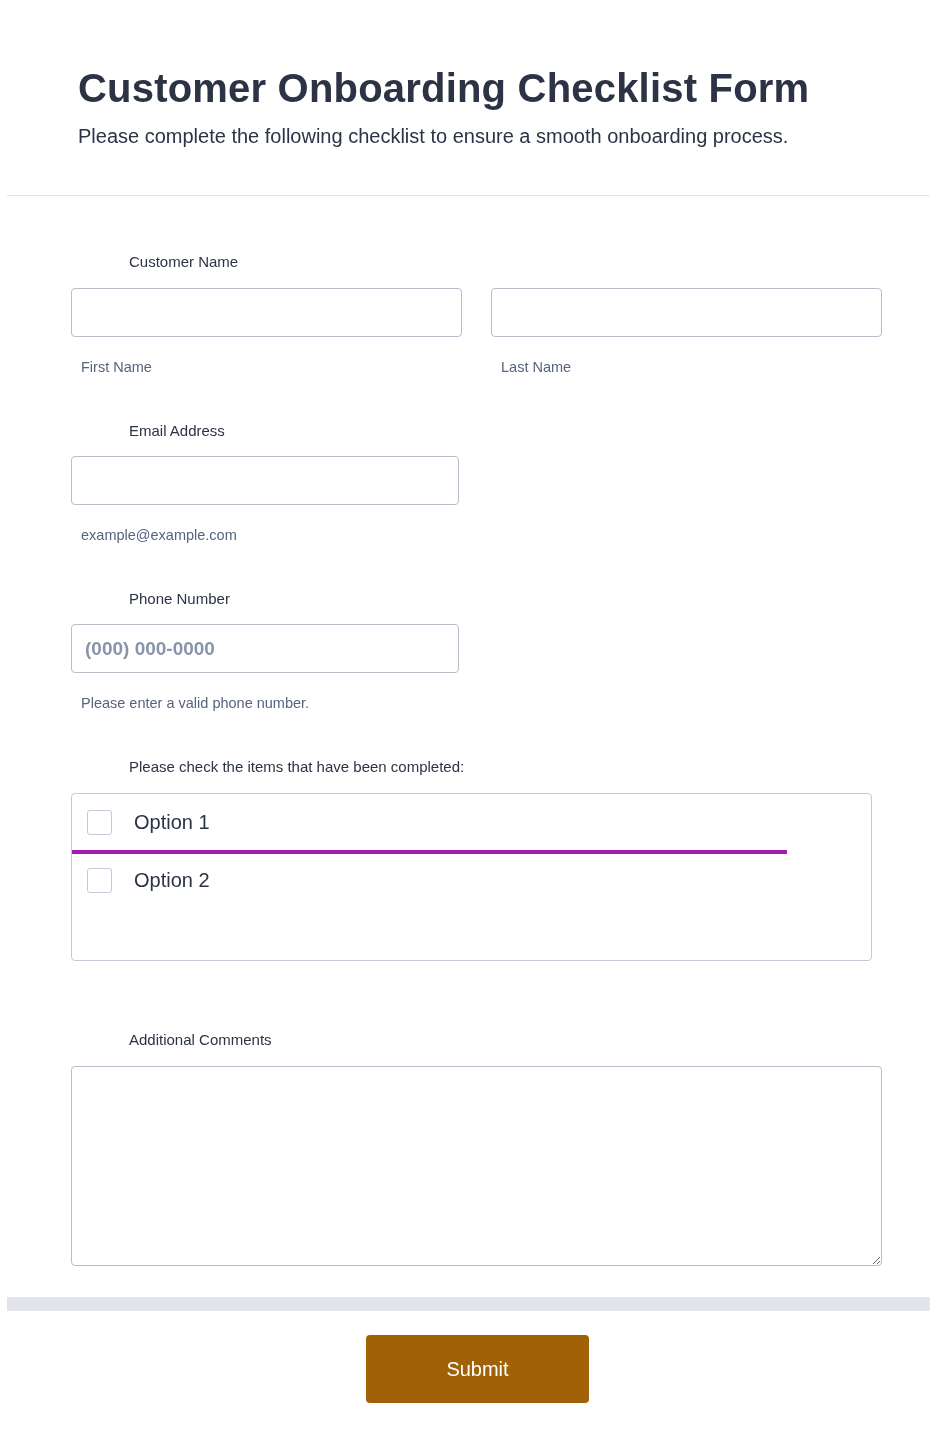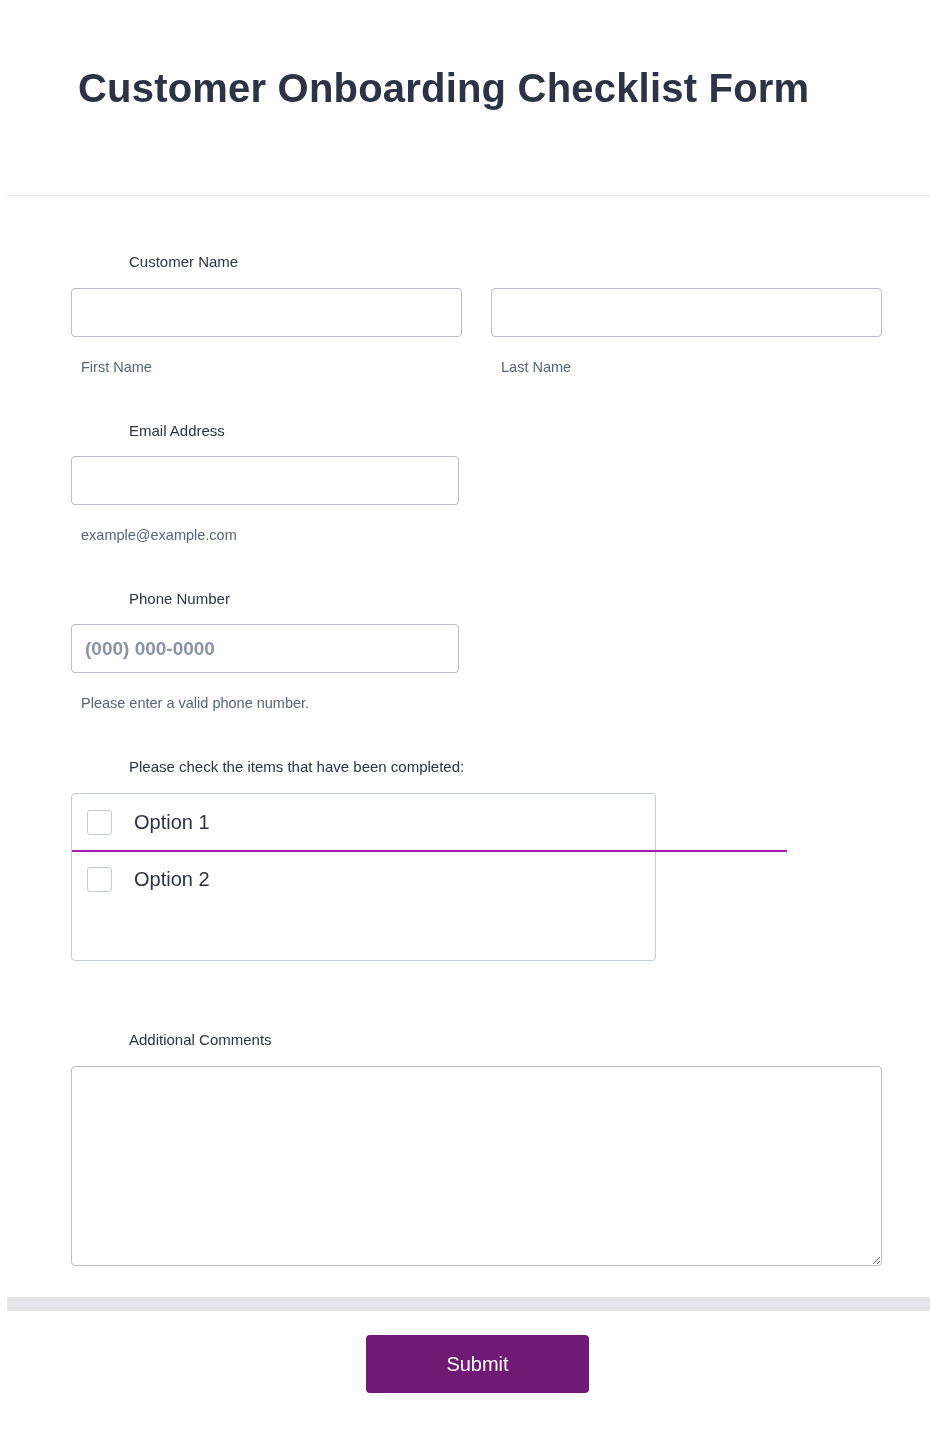--- a/index.html
+++ b/index.html
@@ -5,34 +5,35 @@
     * { box-sizing: border-box; margin: 0; padding: 7px; }
     html, body { width: 930px; height: 1437px; background: #ffffff; }
     body { font-family: "Liberation Sans", "DejaVu Sans", sans-serif; color: #2c3345; position: relative; overflow: hidden; }
     .header { position: absolute; left: 0; top: 0; width: 930px; height: 189px; border-bottom: 1px solid #e3e5ea; }
     .title { position: absolute; left: 64px; top: 52px; font-size: 40px; font-weight: bold; color: #2c3345; letter-spacing: 0.2px; white-space: nowrap; }
     .subtitle { position: absolute; left: 64px; top: 111px; font-size: 20px; color: #2c3345; white-space: nowrap; }
     .label { position: absolute; left: 67px; font-size: 15px; color: #2c3345; white-space: nowrap; margin-left: 48px; }
     .sublabel { position: absolute; font-size: 14.5px; color: #57647e; white-space: nowrap; }
     .input { position: absolute; height: 49px; border: 1px solid #b8bdc9; border-radius: 4px; background: #fff; font-family: "Liberation Sans", "DejaVu Sans", sans-serif; font-size: 19px; padding: 0 13px; color: #2c3345; outline: none; font-weight: bold; }
     .input::placeholder { color: #8894ab; }
-    .checklist { position: absolute; left: 64px; top: 786px; width: 585px; height: 168px; border: 1px solid #c3cad8; border-radius: 4px; }
+    .checklist { position: absolute; left: 64px; top: 786px; width: 801px; height: 168px; border: 1px solid #c3cad8; border-radius: 4px; }
     .check-row { position: absolute; left: 0; width: 715px; height: 56px; display: flex; align-items: center; }
-    .check-row + .check-row { border-top: 2px solid #a21caf; }
+    .check-row + .check-row { border-top: 4px solid #a21caf; }
     .checkbox { position: absolute; left: 15px; width: 25px; height: 25px; border: 1px solid #c3cad8; border-radius: 3px; background: #fff; }
     .check-label { position: absolute; left: 55px; font-size: 20px; color: #2c3345; }
     .textarea { position: absolute; left: 64px; top: 1059px; width: 811px; height: 200px; border: 1px solid #b8bdc9; border-radius: 4px; background: #fff; resize: both; font-family: "Liberation Sans", "DejaVu Sans", sans-serif; font-size: 16px; padding: 10px; outline: none; }
     .footer-line { position: absolute; left: 0; top: 1290px; width: 930px; height: 1px; background: #e3e5ea; }
-    .submit { position: absolute; left: 359px; top: 1328px; width: 223px; height: 58px; background: #701a75; border: none; border-radius: 4px; color: #ffffff; font-size: 20px; font-family: "Liberation Sans", "DejaVu Sans", sans-serif; cursor: pointer; }
+    .submit { position: absolute; left: 359px; top: 1328px; width: 223px; height: 68px; background: #a16207; border: none; border-radius: 4px; color: #ffffff; font-size: 20px; font-family: "Liberation Sans", "DejaVu Sans", sans-serif; cursor: pointer; }
   </style>
 </head>
 <body>
 
 <div class="header">
   <h1 class="title">Customer Onboarding Checklist Form</h1>
+  <p class="subtitle">Please complete the following checklist to ensure a smooth onboarding process.</p>
 </div>
 
 <label class="label" style="top:239px;">Customer Name</label>
 <input class="input" type="text" style="left: 64px; top: 281px; width: 391px;" value="">
 <span class="sublabel" style="left:67px; top:345px;">First Name</span>
 <input class="input" type="text" style="left: 484px; top: 281px; width: 391px;" value="">
 <span class="sublabel" style="left:487px; top:345px;">Last Name</span>
 
 <label class="label" style="top:408px;">Email Address</label>
 <input class="input" type="email" style="left: 64px; top: 449px; width: 388px;" value="">

